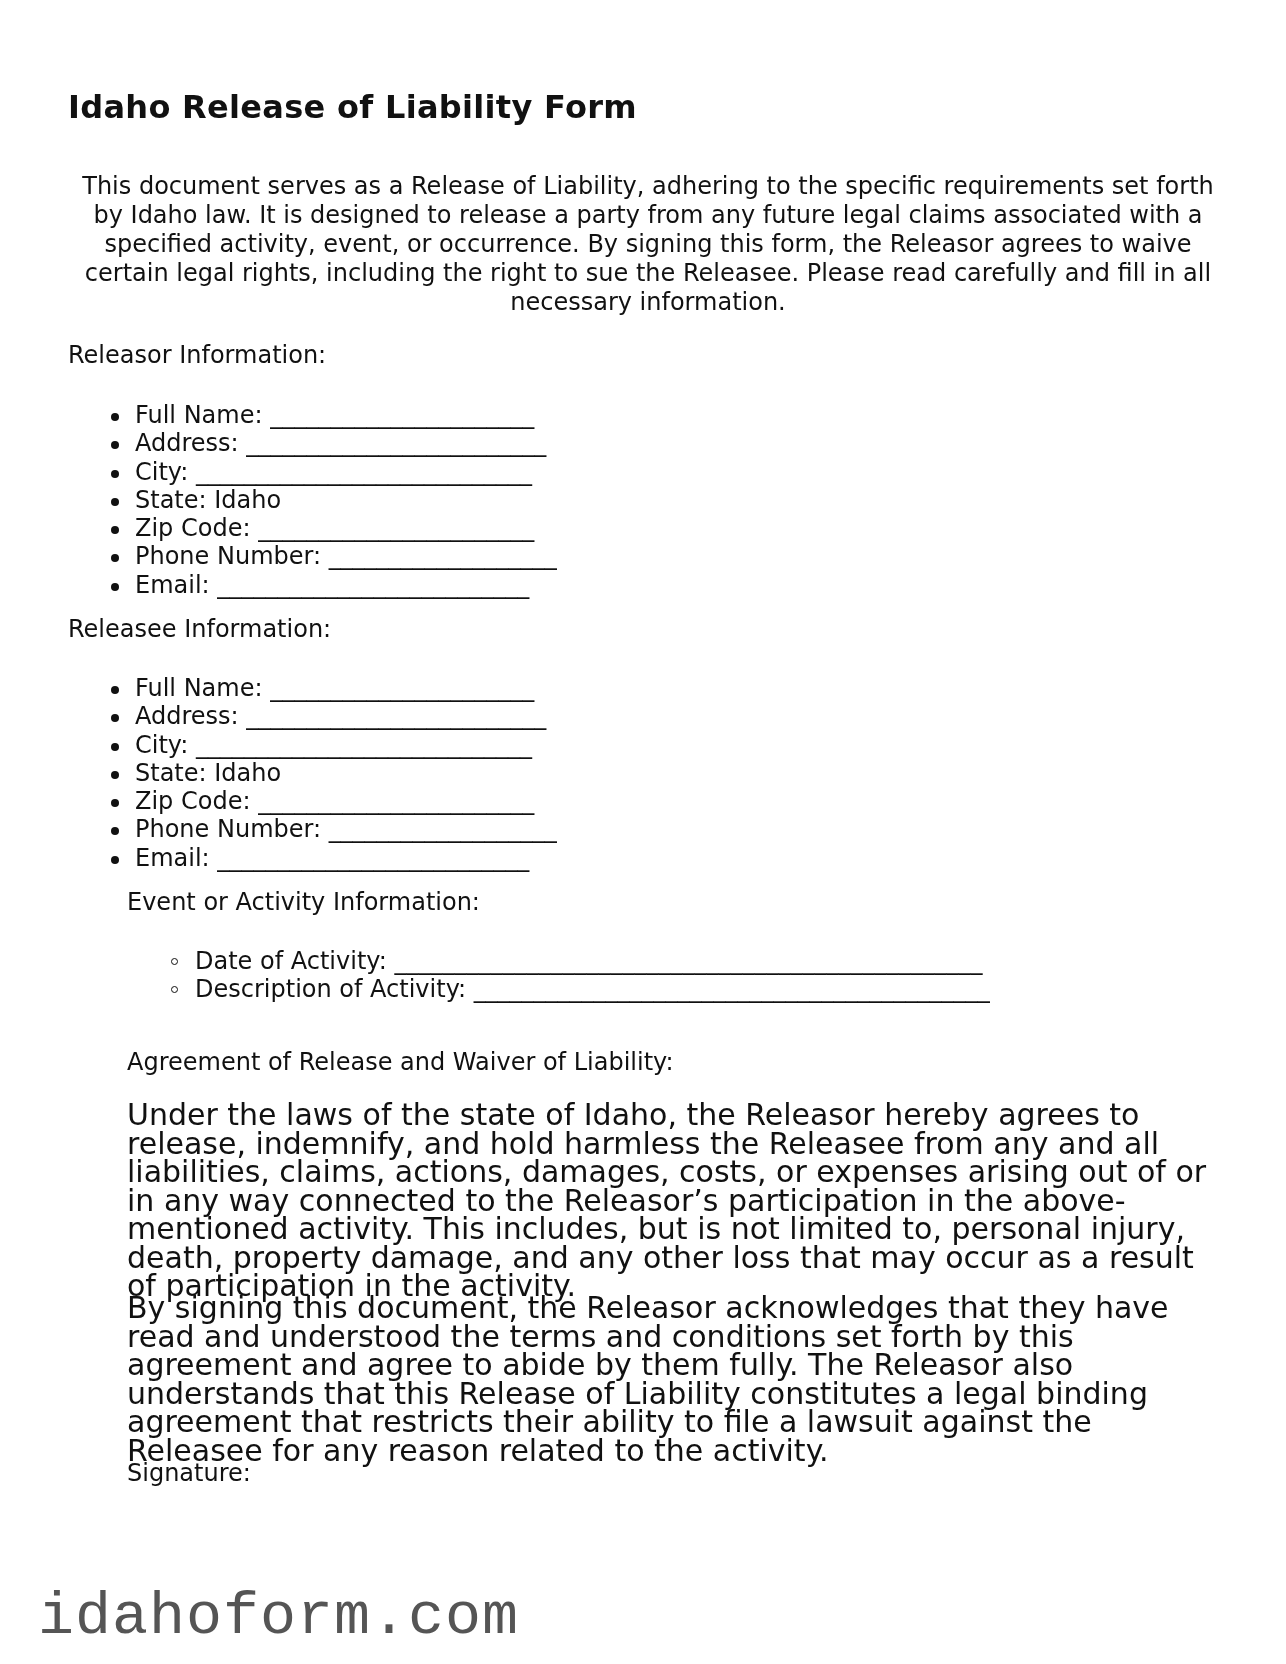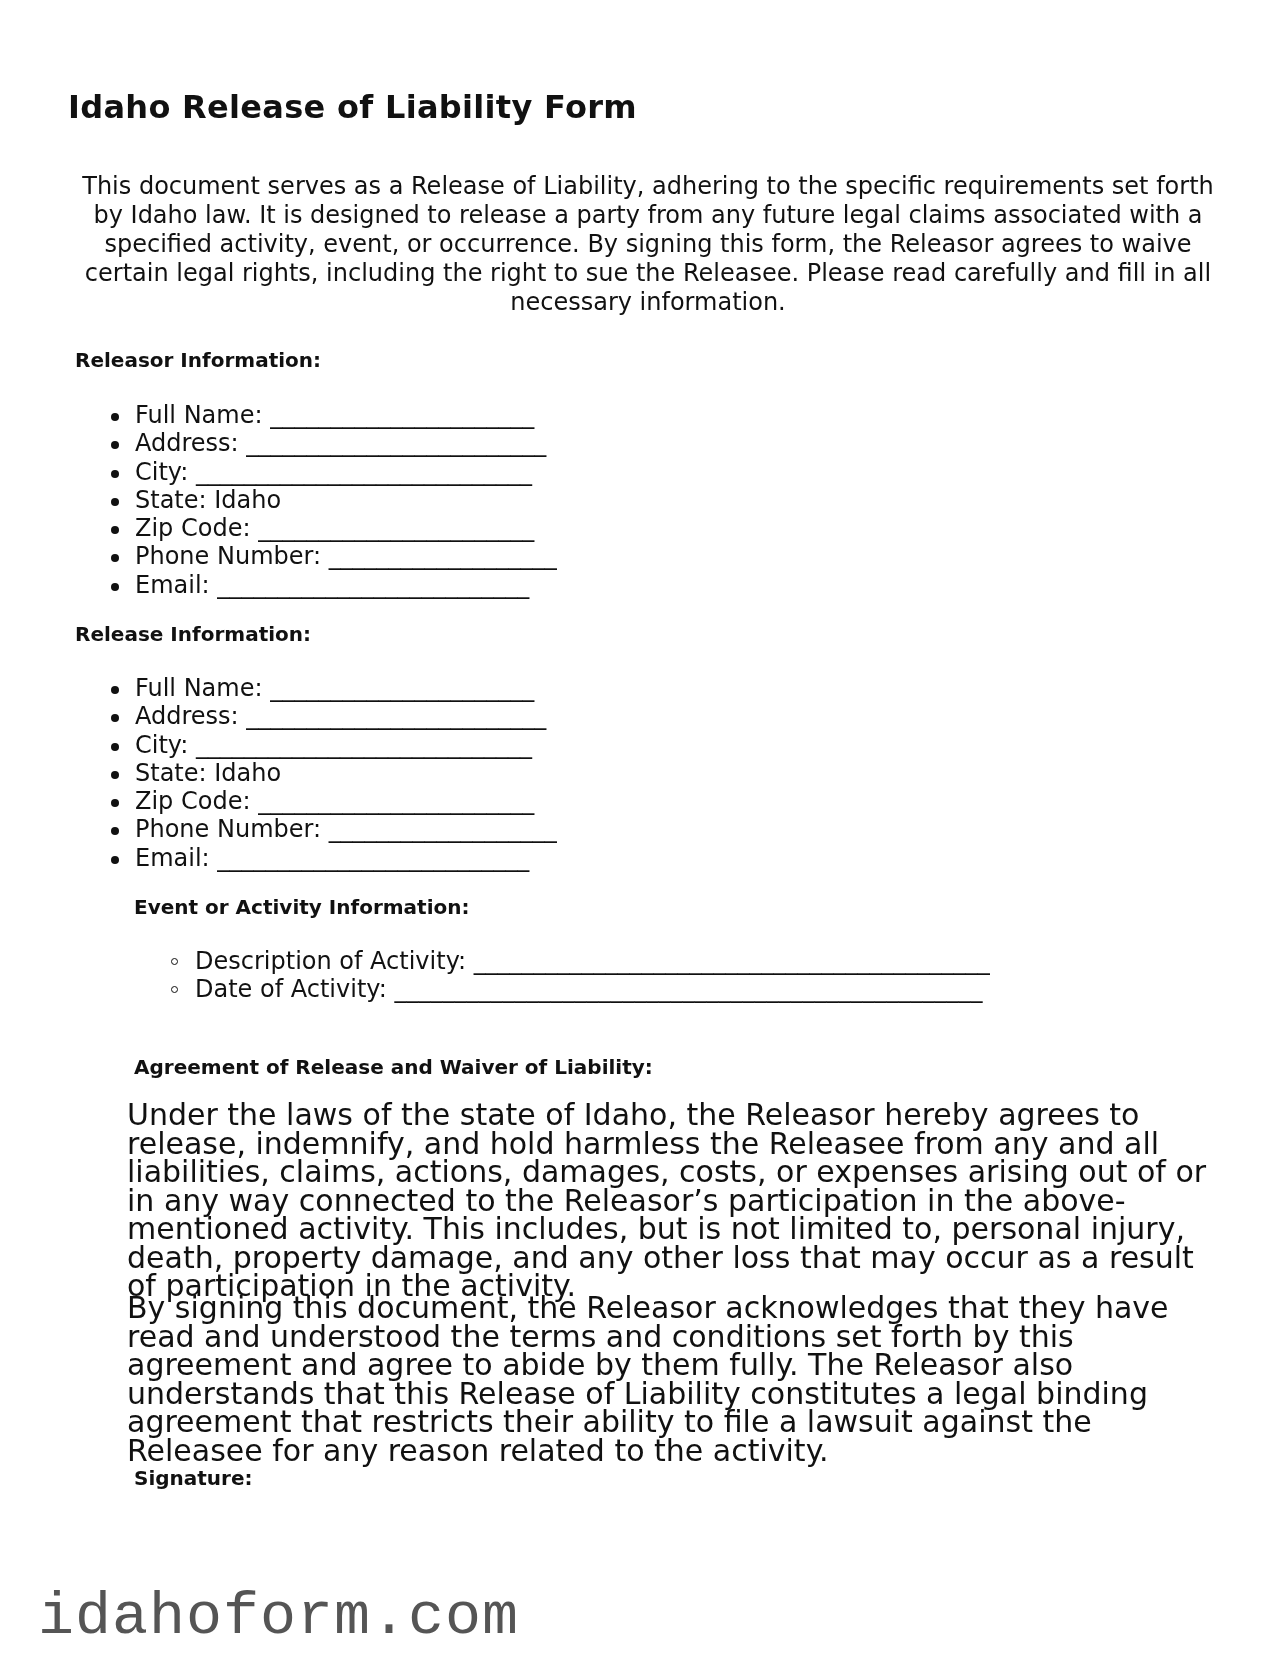--- a/index.html
+++ b/index.html
@@ -10,21 +10,21 @@
   .page { position: absolute; left: 68px; top: 0; width: 1150px; }
   h1 {
     font-family: "DejaVu Sans", sans-serif;
     font-weight: bold; font-size: 32px; margin: 0;
     position: absolute; top: 88px; left: 0; white-space: nowrap; letter-spacing: 0.3px;
   }
   .intro {
     position: absolute; top: 172px; left: 0; width: 1160px;
     font-size: 24px; line-height: 29px; margin: 0; text-align: center;
   }
-  .h2 { font-weight: bold; font-size: 20px; margin: 7px; position: absolute; white-space: nowrap; }
+  .h2 { font-weight: normal; font-size: 24px; margin: 0; position: absolute; white-space: nowrap; }
   ul { list-style: none; margin: 8px; padding: 0; position: absolute; }
   li { font-size: 24px; line-height: 28.3px; position: relative; padding-left: 59px; white-space: nowrap; }
   li .bullet {
     position: absolute; left: 35px; top: 12px; width: 8px; height: 8px; border-radius: 50%; background: #111;
   }
   ul.sub li { padding-left: 60px; }
   ul.sub li .bullet { left: 36px; top: 11px; width: 7px; height: 7px; background: transparent; border: 1.6px solid #111; box-sizing: border-box; }
   .para { position: absolute; left: 59px; width: 1100px; font-size: 30px; line-height: 28.5px; margin: 0; }
   .watermark {
     position: absolute; left: 38px; top: 1583px;
@@ -44,35 +44,35 @@
   <ul style="top:393px;left:0;">
     <li><span class="bullet"></span><span>Full Name: </span><span>______________________</span></li>
     <li><span class="bullet"></span><span>Address: </span><span>_________________________</span></li>
     <li><span class="bullet"></span><span>City: </span><span>____________________________</span></li>
     <li><span class="bullet"></span><span>State: </span><span>Idaho</span></li>
     <li><span class="bullet"></span><span>Zip Code: </span><span>_______________________</span></li>
     <li><span class="bullet"></span><span>Phone Number: </span><span>___________________</span></li>
     <li><span class="bullet"></span><span>Email: </span><span>__________________________</span></li>
   </ul>
 
-  <div class="h2" style="top:615px;left:0;">Release Information:</div>
+  <div class="h2" style="top:615px;left:0;">Releasee Information:</div>
   <ul style="top:666px;left:0;">
     <li><span class="bullet"></span><span>Full Name: </span><span>______________________</span></li>
     <li><span class="bullet"></span><span>Address: </span><span>_________________________</span></li>
     <li><span class="bullet"></span><span>City: </span><span>____________________________</span></li>
     <li><span class="bullet"></span><span>State: </span><span>Idaho</span></li>
     <li><span class="bullet"></span><span>Zip Code: </span><span>_______________________</span></li>
     <li><span class="bullet"></span><span>Phone Number: </span><span>___________________</span></li>
     <li><span class="bullet"></span><span>Email: </span><span>__________________________</span></li>
   </ul>
 
   <div class="h2" style="top:888px;left:59px;">Event or Activity Information:</div>
   <ul class="sub" style="top:939px;left:59px;">
+    <li><span class="bullet"></span><span>Date of Activity: </span><span>_________________________________________________</span></li>
     <li><span class="bullet"></span><span>Description of Activity: </span><span>___________________________________________</span></li>
-    <li><span class="bullet"></span><span>Date of Activity: </span><span>_________________________________________________</span></li>
   </ul>
 
   <div class="h2" style="top:1048px;left:59px;">Agreement of Release and Waiver of Liability:</div>
   <p class="para" style="top:1101px;">Under the laws of the state of Idaho, the Releasor hereby agrees to release, indemnify, and hold harmless the Releasee from any and all liabilities, claims, actions, damages, costs, or expenses arising out of or in any way connected to the Releasor’s participation in the above-mentioned activity. This includes, but is not limited to, personal injury, death, property damage, and any other loss that may occur as a result of participation in the activity.</p>
   <p class="para" style="top:1294px;">By signing this document, the Releasor acknowledges that they have read and understood the terms and conditions set forth by this agreement and agree to abide by them fully. The Releasor also understands that this Release of Liability constitutes a legal binding agreement that restricts their ability to file a lawsuit against the Releasee for any reason related to the activity.</p>
 
   <div class="h2" style="top:1459px;left:59px;">Signature:</div>
 </div>
 
 <div class="watermark">idahoform.com</div>

